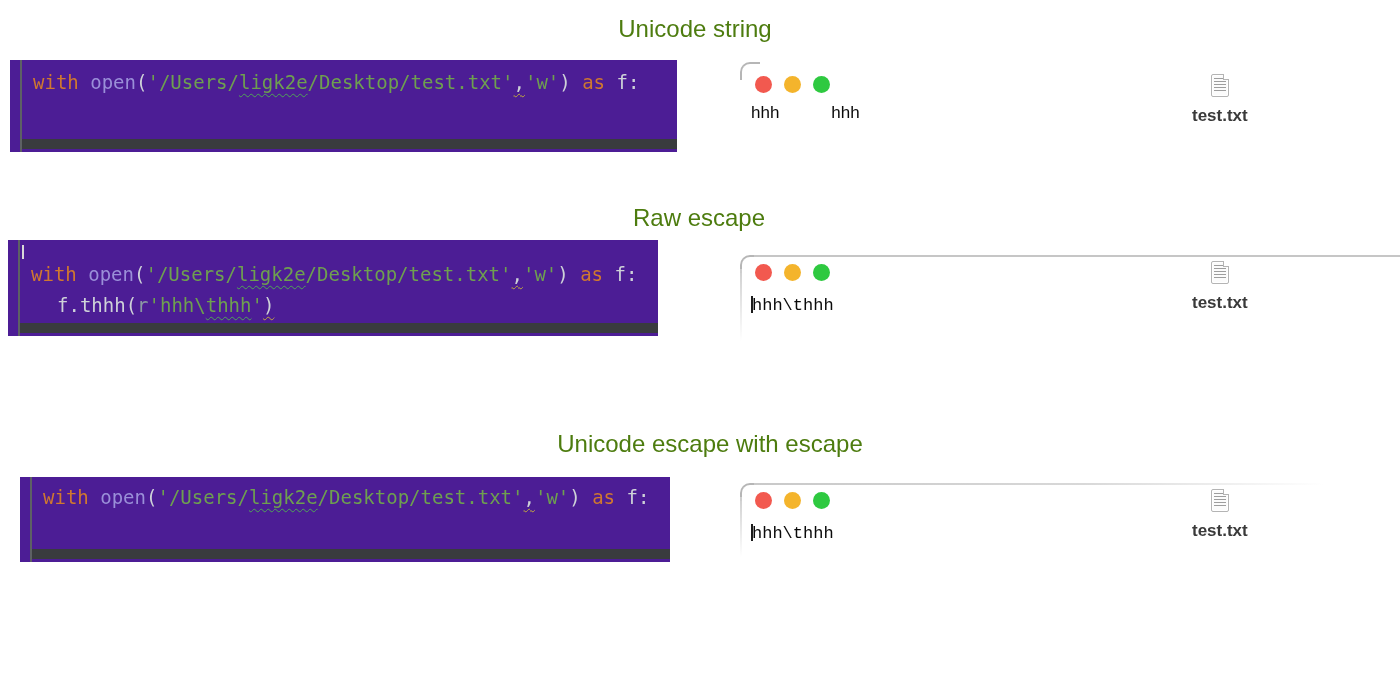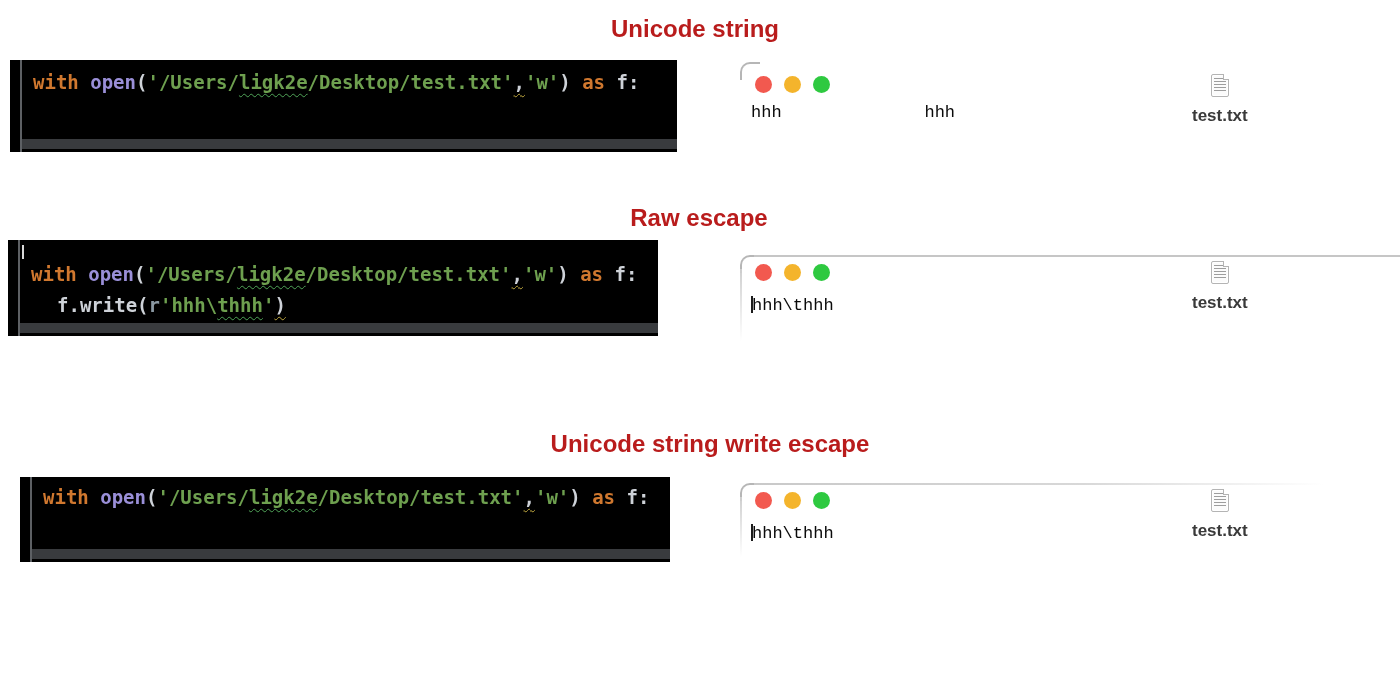--- a/index.html
+++ b/index.html
@@ -1,28 +1,28 @@
 <!DOCTYPE html>
 <html><head>
 <meta charset="utf-8">
 <style>
   html,body{margin:0;padding:0;background:#fff;}
   #canvas{position:relative;width:1400px;height:689px;background:#ffffff;overflow:hidden;
           font-family:"Liberation Sans",sans-serif;}
 
   
   .sec-title{position:absolute;transform:translateX(-50%);white-space:nowrap;
-             font-size:24px;font-weight:700;color:#b91c1c;}
+             font-size:24px;font-weight:400;color:#4d7c0f;}
   #t1{left:695px;top:15px;}
   #t2{left:699px;top:204px;}
   #t3{left:710px;top:430px;}
 
   
-  .code-block{position:absolute;background:#000000;overflow:hidden;
-              font-family:"DejaVu Sans Mono",monospace;font-size:19px;font-weight:bold;}
+  .code-block{position:absolute;background:#4c1d95;overflow:hidden;
+              font-family:"DejaVu Sans Mono",monospace;font-size:19px;font-weight:normal;}
   .code-block::before{content:"";position:absolute;left:10px;top:0;bottom:0;width:2px;background:#5d6064;}
   .code-block::after{content:"";position:absolute;left:12px;right:0;bottom:3px;height:10px;background:#393b3e;}
   #cb1{left:10px;top:60px;width:667px;height:85px;padding-top:7px;}
   #cb2{left:8px;top:240px;width:650px;height:94px;padding-top:2px;}
   #cb3{left:20px;top:477px;width:650px;height:80px;padding-top:5px;}
   .cl{height:31px;line-height:31px;padding-left:23px;white-space:pre;}
   .cl.first{height:17px;line-height:17px;padding-left:13px;}
   .cl.ind{padding-left:49px;}
   .kw{color:#d0782f;}
   .fn{color:#9a8fd8;}
@@ -62,32 +62,32 @@
   .file{position:absolute;left:452px;top:6px;display:flex;align-items:center;gap:9px;flex-direction:column;}
   #w1 .file{top:12px;}
   .doc-icon{position:relative;width:16px;height:21px;background:#fbfbfb;border:1px solid #b4b4b4;border-radius:2px;
             box-shadow:inset 0 0 0 1px #ffffff;}
   .doc-icon::before{content:"";position:absolute;top:3px;left:2px;right:2px;height:13px;
             background:repeating-linear-gradient(#9d9d9d 0 1px,transparent 1px 3px);}
   .doc-icon::after{content:"";position:absolute;top:-1px;right:-1px;width:5px;height:5px;
             background:#fff;border-left:1px solid #b4b4b4;border-bottom:1px solid #b4b4b4;}
   .file-label{font-size:17px;font-weight:bold;color:#3a3a3a;}
   .out-text{position:absolute;left:11px;top:41px;color:#0a0a0a;white-space:pre;}
-  .out-text.sans{font-family:Liberation Mono, monospace;font-size:17px;tab-size:17;}
+  .out-text.sans{font-family:Liberation Sans, sans-serif;font-size:17px;tab-size:17;}
   .out-text.mono{font-family:Liberation Mono, monospace;font-size:17px;}
   .tcaret{display:inline-block;width:2px;height:17px;background:#1c1c1c;vertical-align:-3px;margin-right:-1px;}
 </style>
 </head>
 <body>
 
 <div id="canvas">
 
   <div class="sec-title" id="t1">Unicode string</div>
   <div class="sec-title" id="t2">Raw escape</div>
-  <div class="sec-title" id="t3">Unicode string write escape</div>
+  <div class="sec-title" id="t3">Unicode escape with escape</div>
 
   <div>
     <div class="code-block" id="cb1">
       <div class="code-lines">
           <div class="cl"><span class="kw">with</span><span class="pl"> </span><span class="fn">open</span><span class="pl">(</span><span class="str">'/Users/</span><span class="str sqg">ligk2e</span><span class="str">/Desktop/test.txt'</span><span class="pl sqy">,</span><span class="str">'w'</span><span class="pl">) </span><span class="kw">as</span><span class="pl"> f:</span></div>
         </div>
     </div>
     <div class="window" id="w1">
       <div class="win-corner"></div>
       <div class="lights">
@@ -101,21 +101,21 @@
       </div>
       <div class="out-text sans">hhh	hhh</div>
     </div>
   </div>
 
   <div>
     <div class="code-block" id="cb2">
       <div class="code-lines">
           <div class="cl first"><span class="caret"></span></div>
           <div class="cl"><span class="kw">with</span><span class="pl"> </span><span class="fn">open</span><span class="pl">(</span><span class="str">'/Users/</span><span class="str sqg">ligk2e</span><span class="str">/Desktop/test.txt'</span><span class="pl sqy">,</span><span class="str">'w'</span><span class="pl">) </span><span class="kw">as</span><span class="pl"> f:</span></div>
-          <div class="cl ind"><span class="pl">f.write(</span><span class="pre">r</span><span class="str">'hhh\</span><span class="str sqg">thhh</span><span class="str">'</span><span class="pl sqy">)</span></div>
+          <div class="cl ind"><span class="pl">f.thhh(</span><span class="pre">r</span><span class="str">'hhh\</span><span class="str sqg">thhh</span><span class="str">'</span><span class="pl sqy">)</span></div>
         </div>
     </div>
     <div class="window" id="w2">
       <div class="win-corner"></div>
       <div class="win-topline"></div>
       <div class="win-leftline"></div>
       <div class="lights">
         <span class="light red"></span>
         <span class="light yellow"></span>
         <span class="light green"></span>

